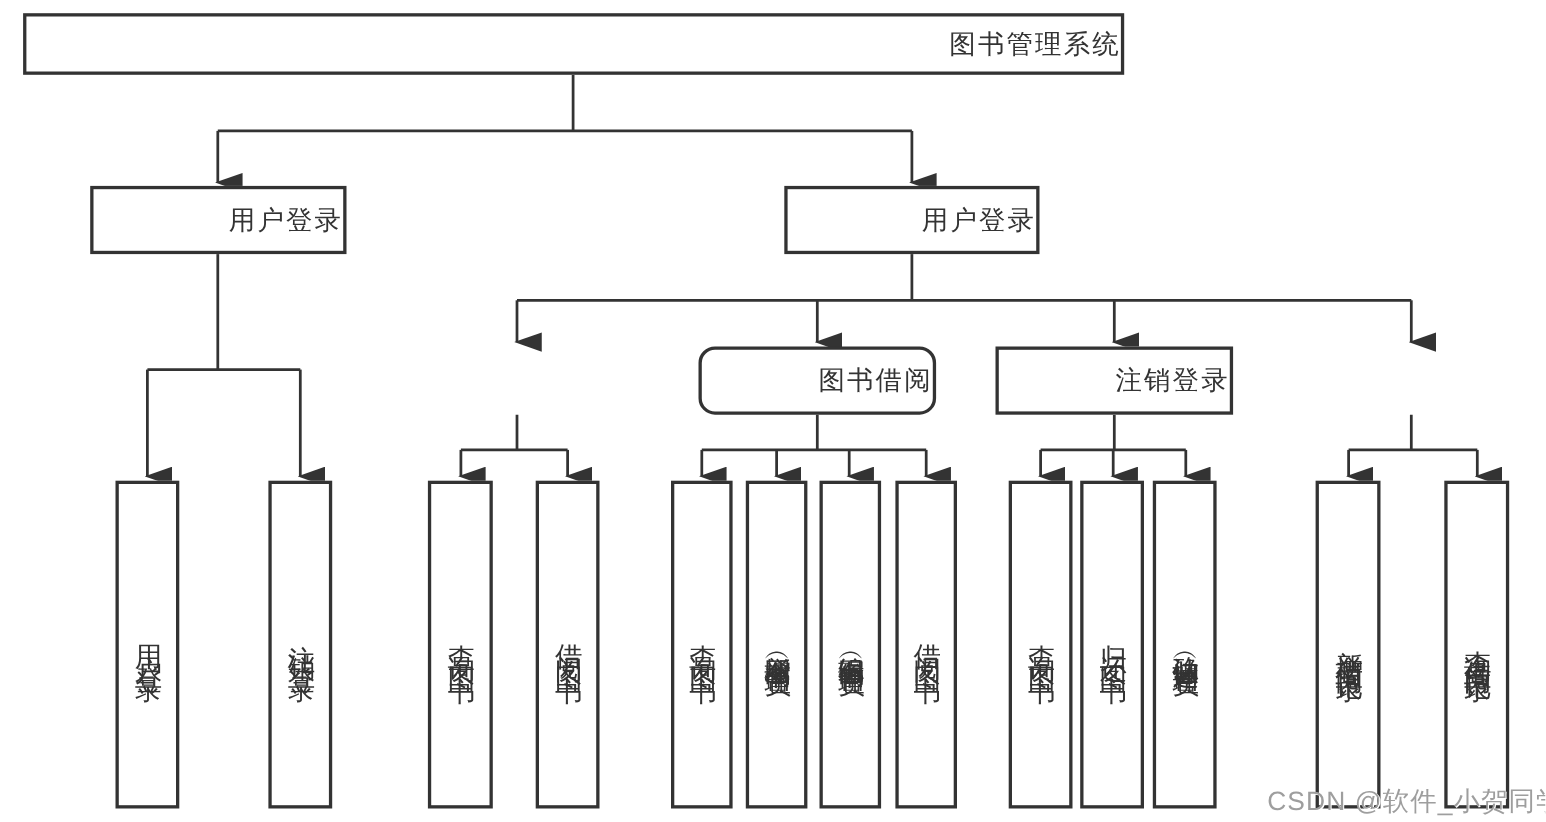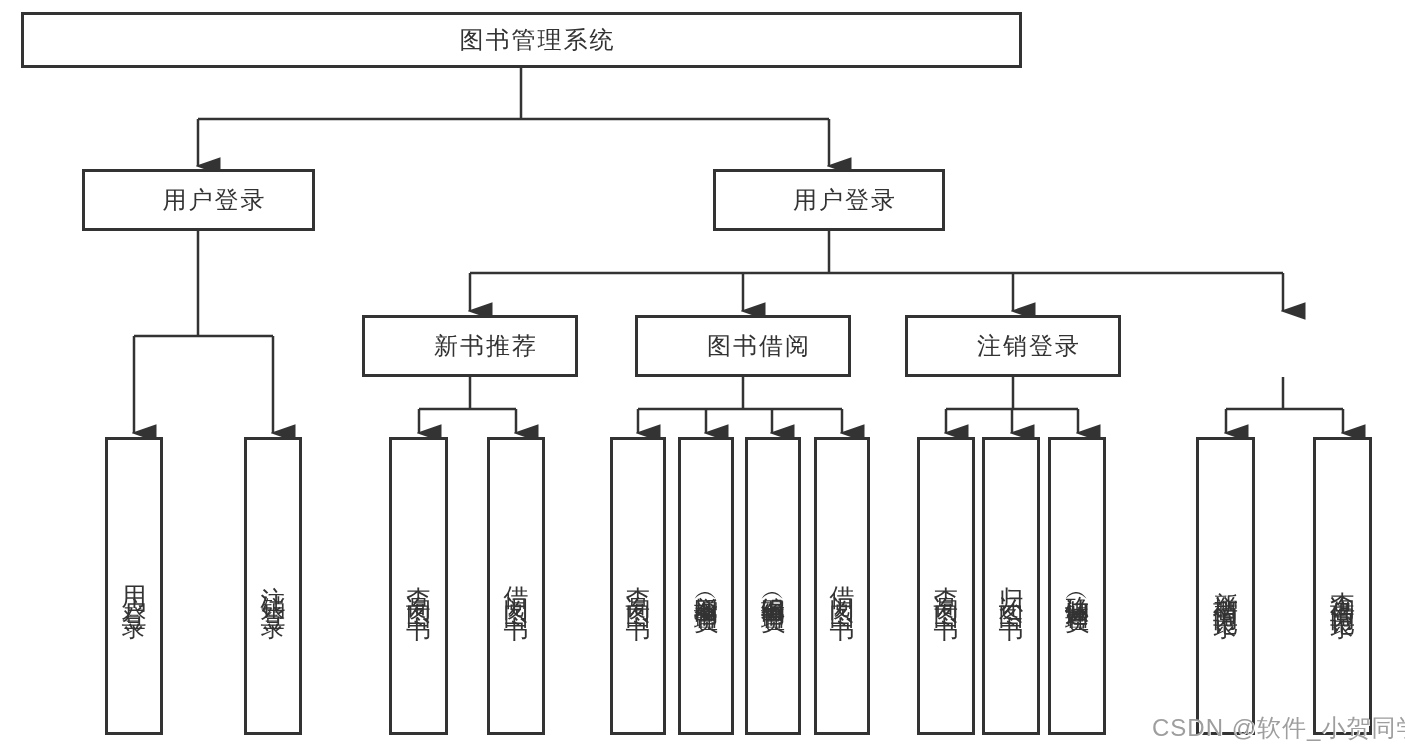--- a/index.html
+++ b/index.html
@@ -22,21 +22,21 @@
     width: 1405px; height: 747px;
     z-index: 1;
   }
   .nodebox {
     position: absolute;
     box-sizing: border-box;
     border: 3px solid #333333;
     background: #ffffff;
     display: flex;
     align-items: center;
-    justify-content: center;
+    justify-content: flex-end;
     z-index: 2;
     font-size: 24px;
     letter-spacing: 2px;
     color: #333333;
     white-space: nowrap;
     padding-left: 32px;
   }
   .root {
     left: 21px; top: 12px;
     width: 1001px; height: 56px;
@@ -143,24 +143,21 @@
     <span>图书管理系统</span>
   </div>
 
   <div class="nodebox lvl2" style="left:82px;width:233px;">
     <span>用户登录</span>
   </div>
   <div class="nodebox lvl2" style="left:713px;width:232px;">
     <span>用户登录</span>
   </div>
 
-  <div class="nodebox lvl3" style="left:362px;width:216px;">
-    <span>新书推荐</span>
-  </div>
-  <div class="nodebox lvl3" style="left:635px;width:216px;">
+  <div class="nodebox lvl3" style="left:635px;width:216px;border-radius:15px;">
     <span>图书借阅</span>
   </div>
   <div class="nodebox lvl3" style="left:905px;width:216px;">
     <span>注销登录</span>
   </div>
 
   <div class="leaf" style="left:105px;width:58px;">
     <span>用户登录</span>
   </div>
   <div class="leaf" style="left:244px;width:58px;">

